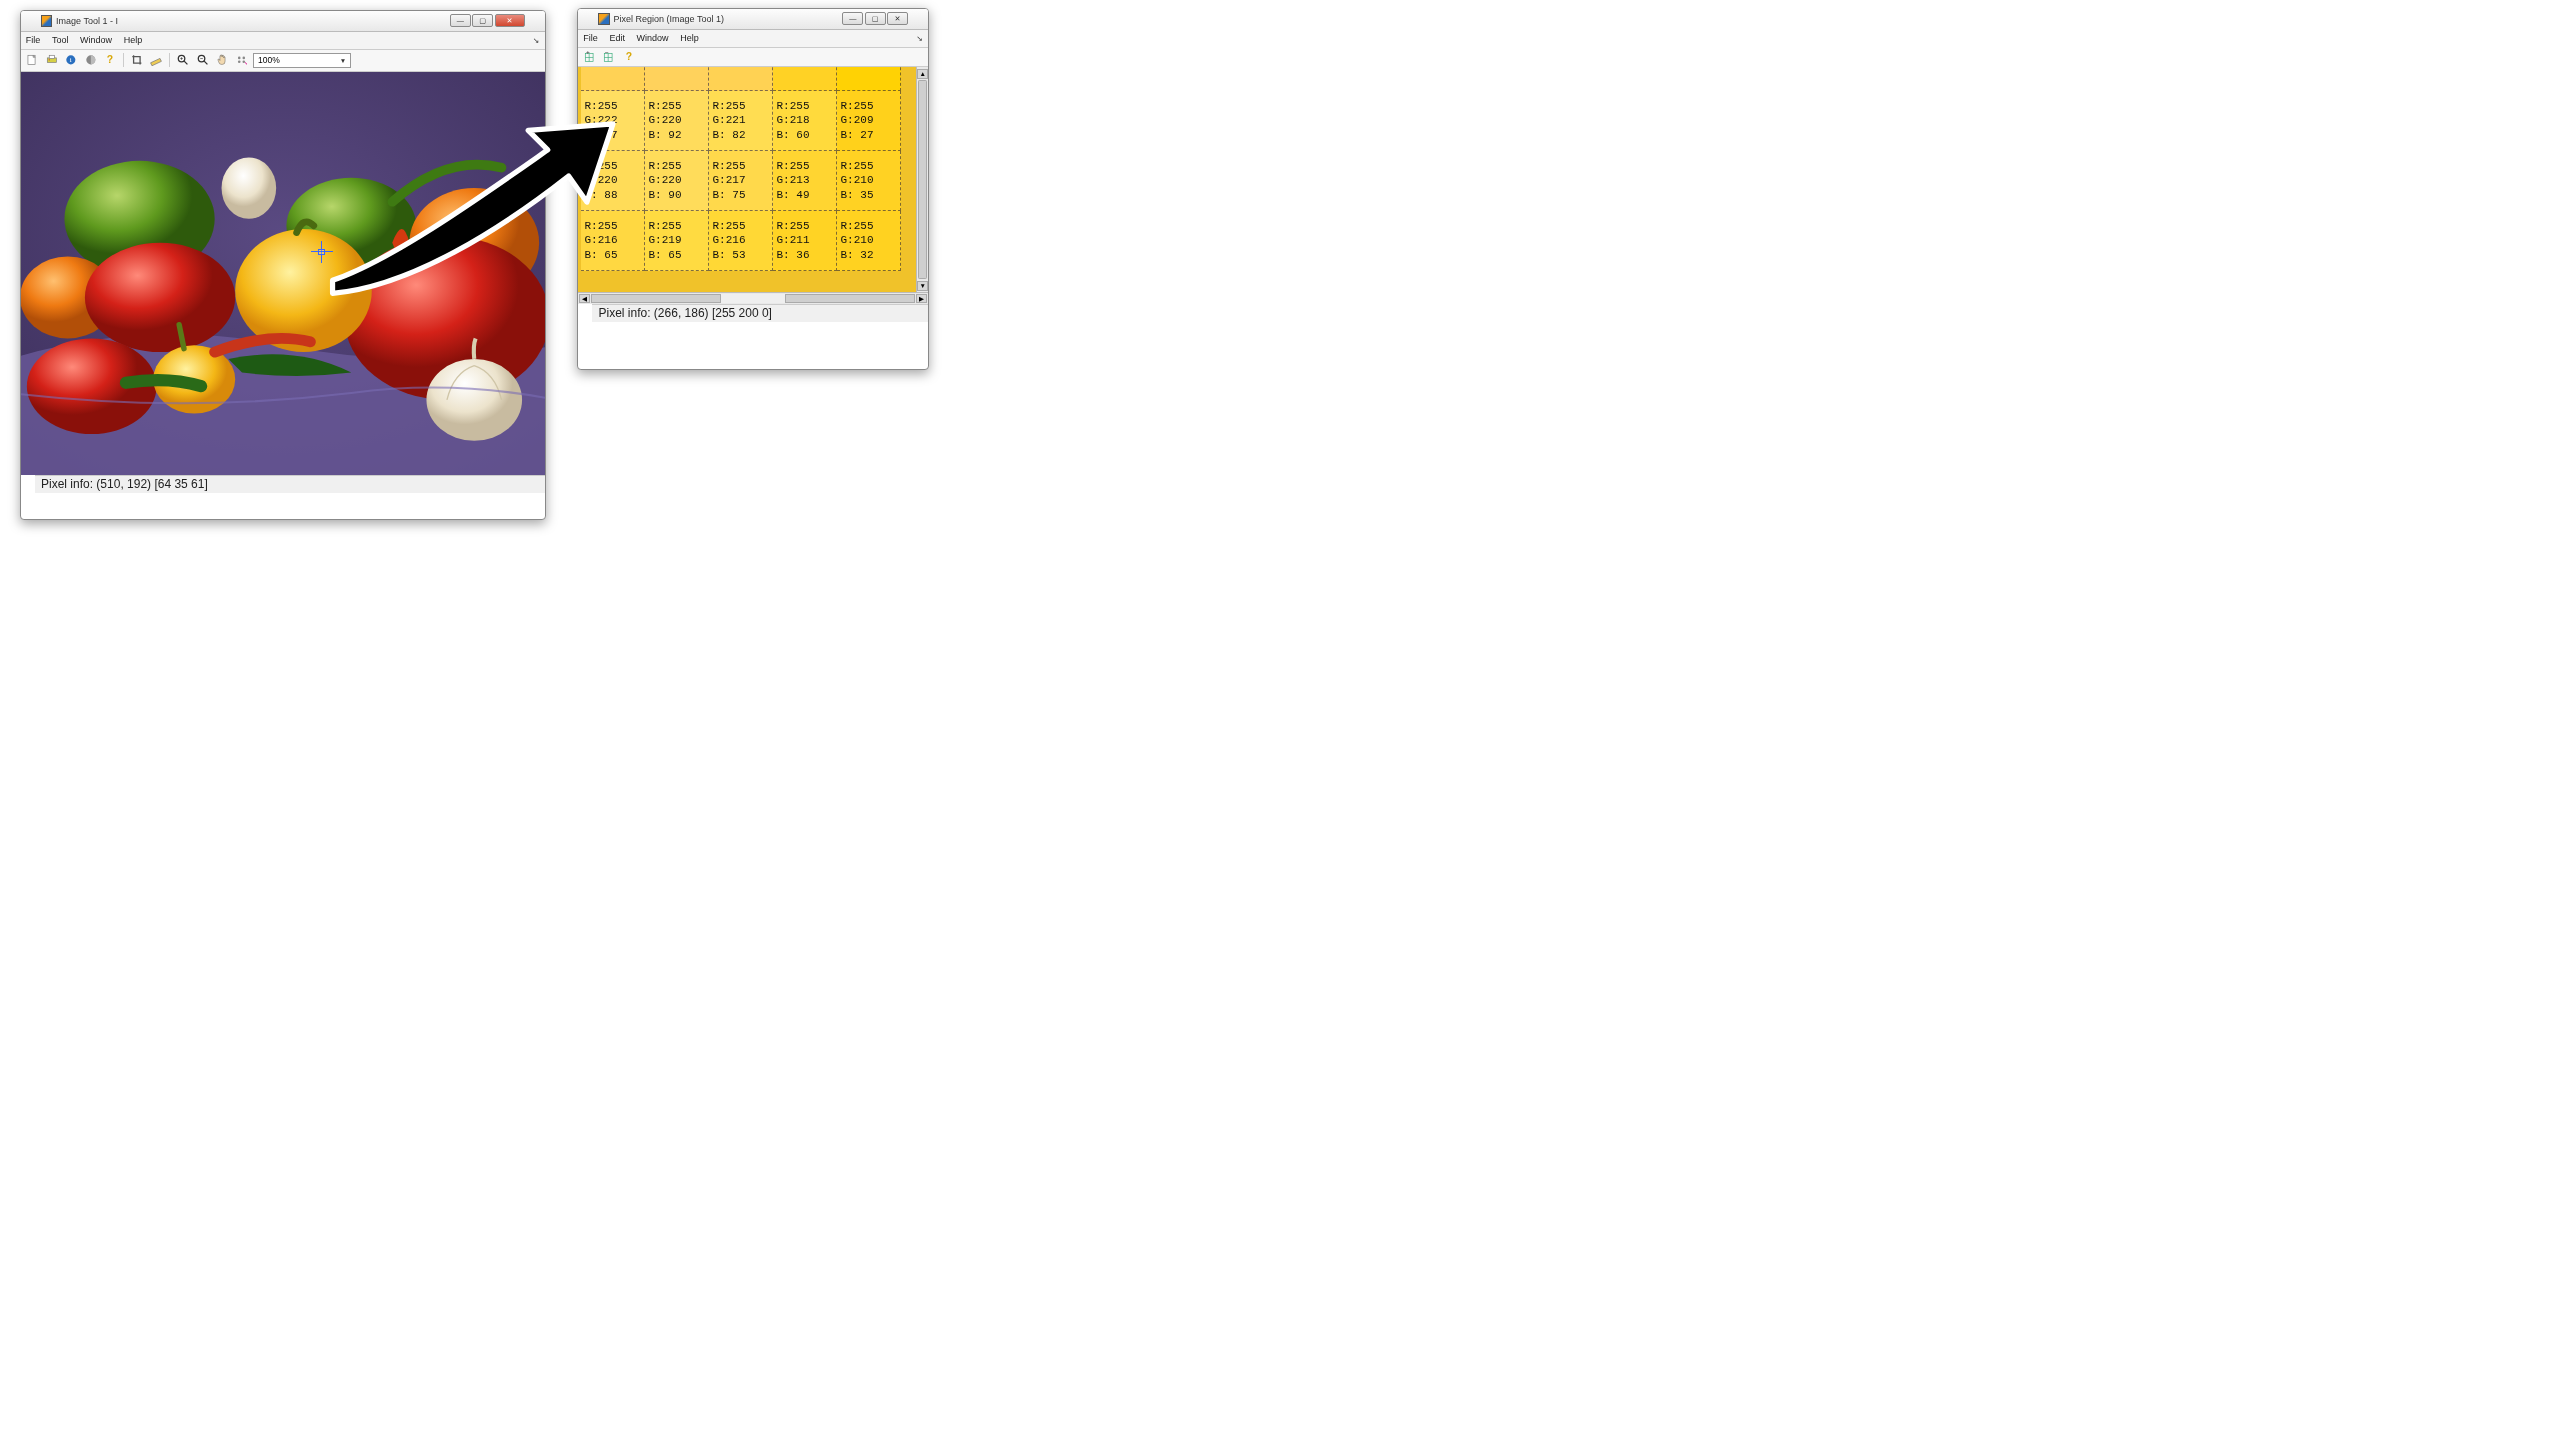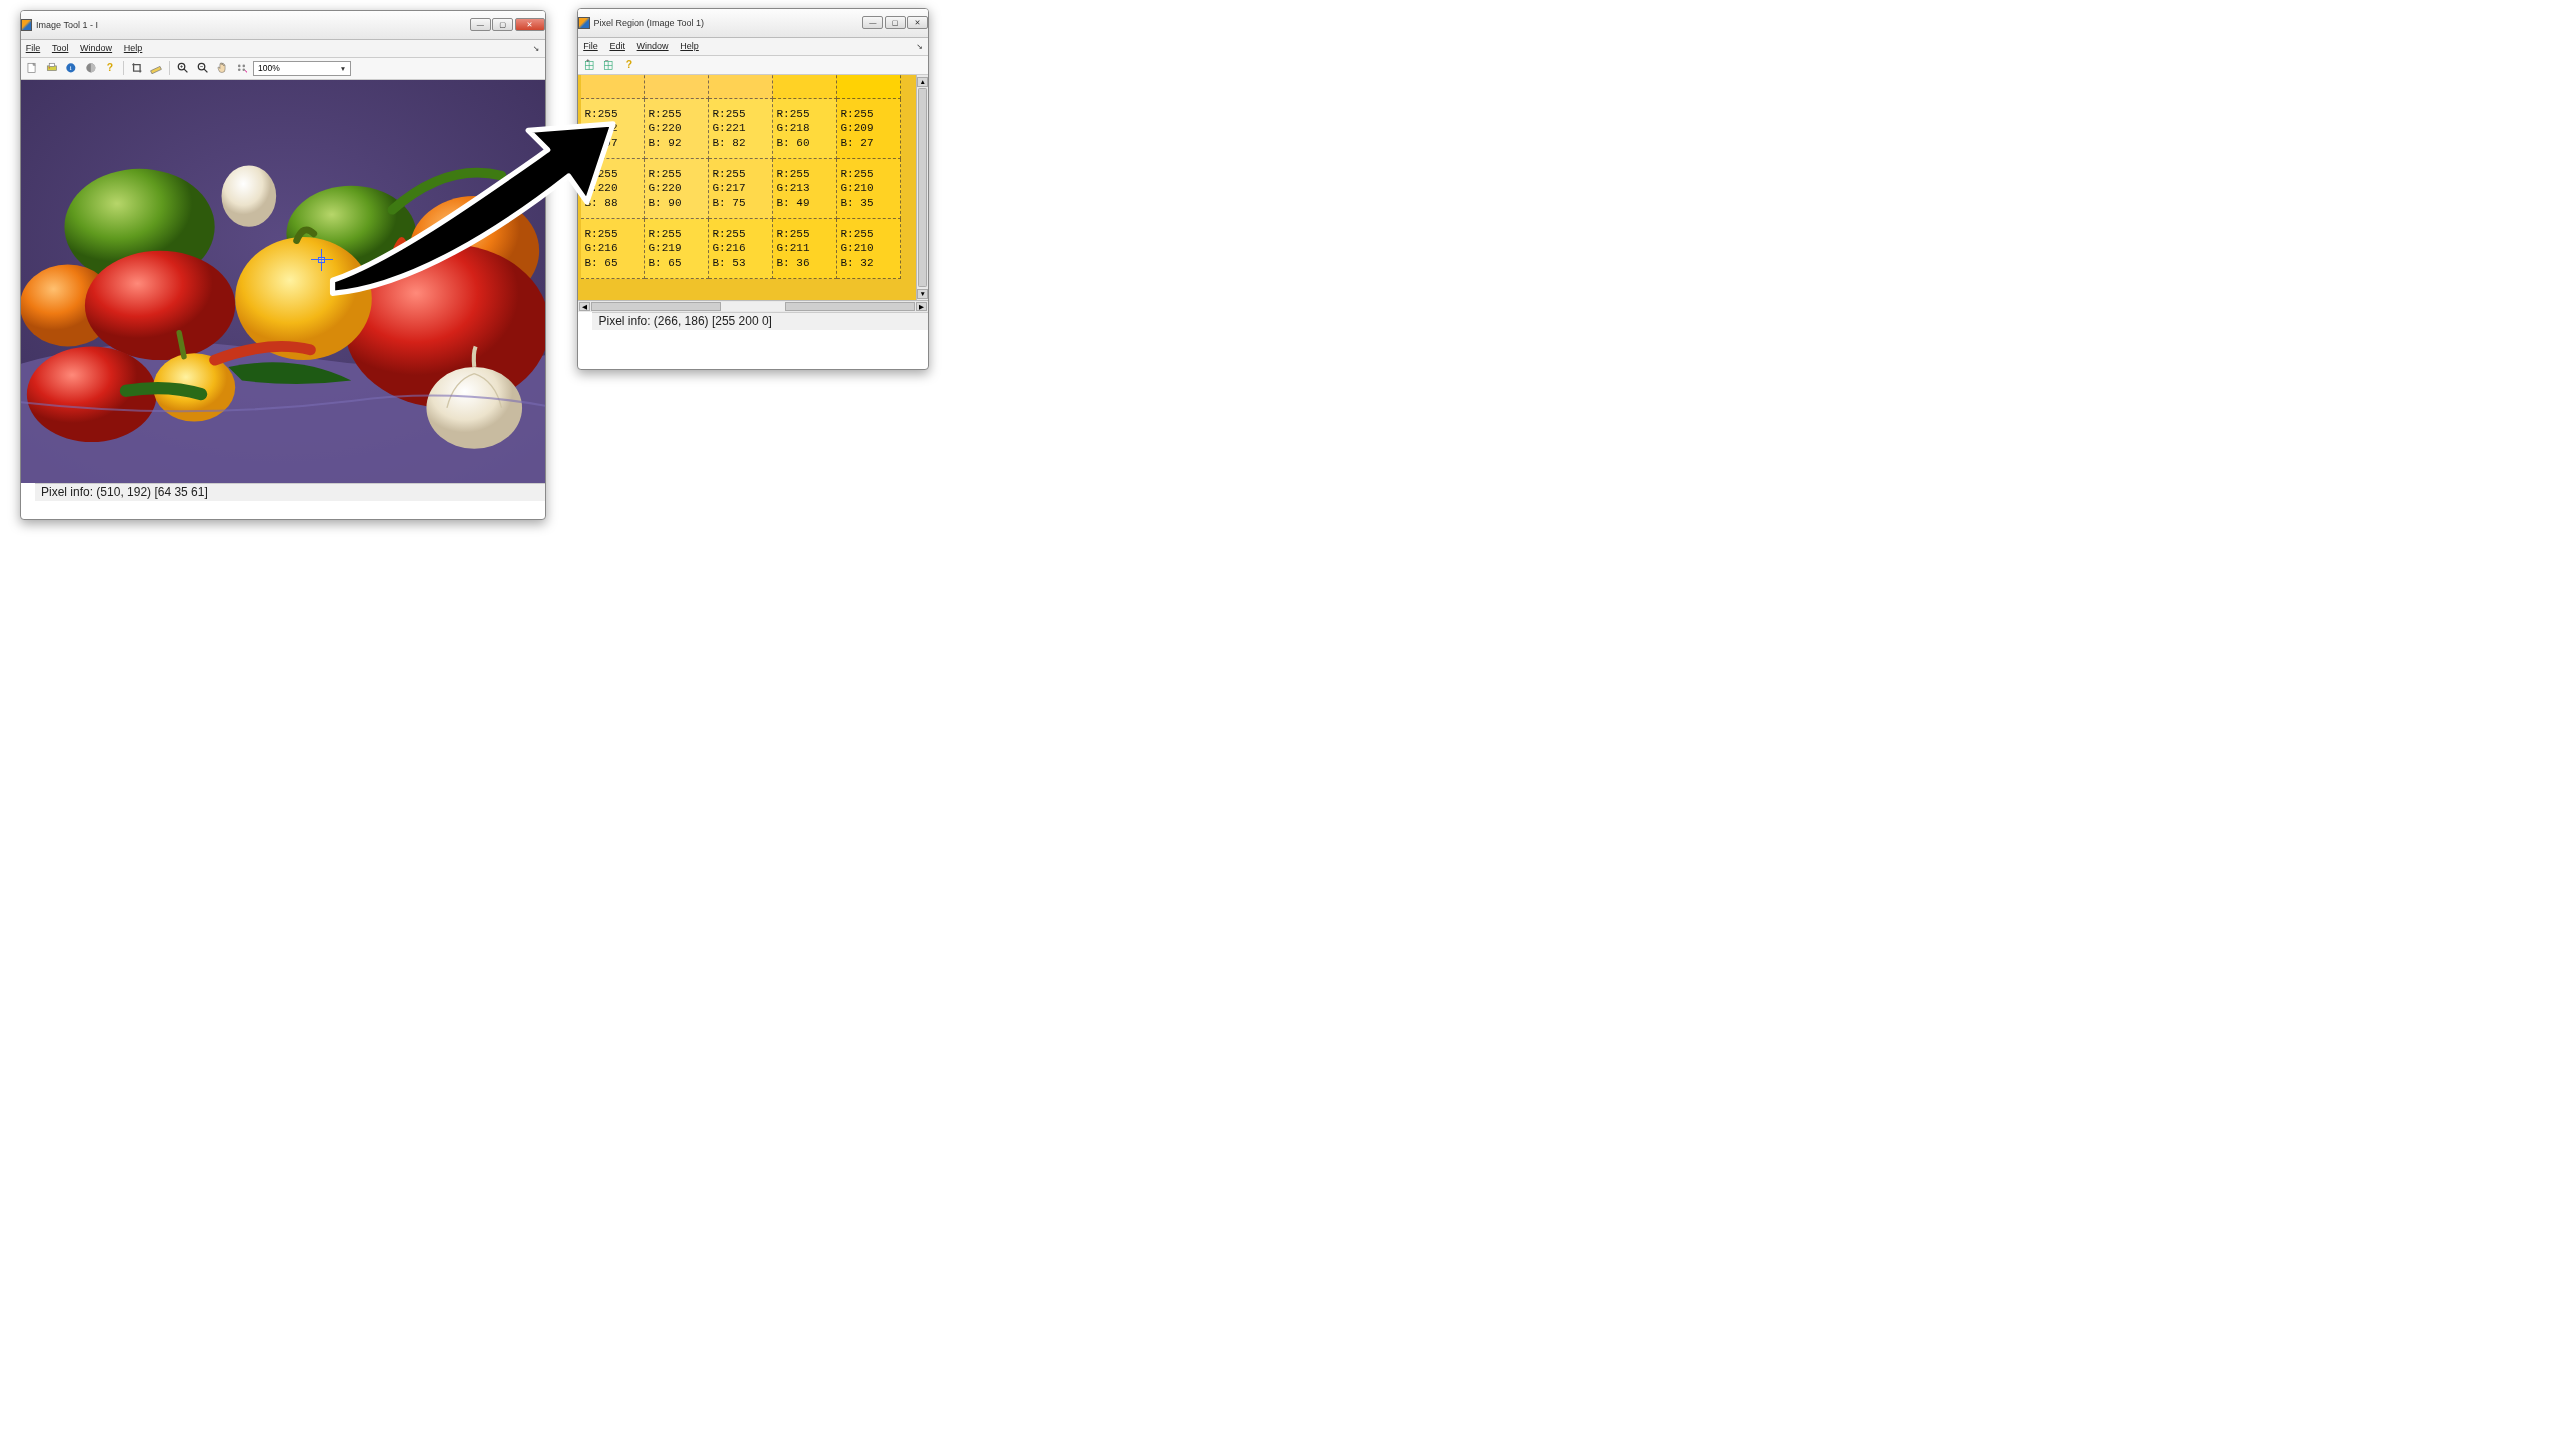--- a/index.html
+++ b/index.html
@@ -13,26 +13,26 @@
   }
   .window {
     position: absolute;
     background: #fff;
     border: 0.7px solid #888;
     border-radius: 3.9px;
     box-shadow: 0 3.9px 11.7px rgba(0,0,0,0.35);
     overflow: hidden;
   }
   .titlebar {
-    height: 29px;
+    height: 21px;
     background: linear-gradient(#fdfdfd,#e8e8e8);
     border-bottom: 0.7px solid #bbb;
     display: flex;
     align-items: center;
-    padding: 0 0;
+    padding: 0 20px;
   }
   .titlebar .app-icon {
     width: 11.7px; height: 11.7px;
     background: linear-gradient(135deg,#f6a11a 40%,#2a6fbf 60%);
     border: 0.7px solid #555;
     margin-right: 3.9px;
   }
   .titlebar .title-text {
     flex: 1;
     color: #333;
@@ -52,21 +52,21 @@
     color: #fff; width: 30px;
   }
   .menubar {
     height: 18px;
     background: #f4f4f4;
     border-bottom: 0.7px solid #ccc;
     display: flex; align-items: center;
     padding: 0 5.2px; gap: 11.7px;
     position: relative;
   }
-  .menubar .menu-item { color: #222; font-size: 9px; cursor: default; text-decoration: underline; }
+  .menubar .menu-item { color: #222; font-size: 9px; cursor: default; }
   .menubar .menu-chevron {
     position: absolute; right: 5.2px; top: 4.6px;
     font-size: 7.8px; color: #333;
   }
   .toolbar {
     height: 22px;
     background: #f7f7f7;
     border-bottom: 0.7px solid #ccc;
     display: flex; align-items: center;
     padding: 0 3.9px; gap: 3.9px;

